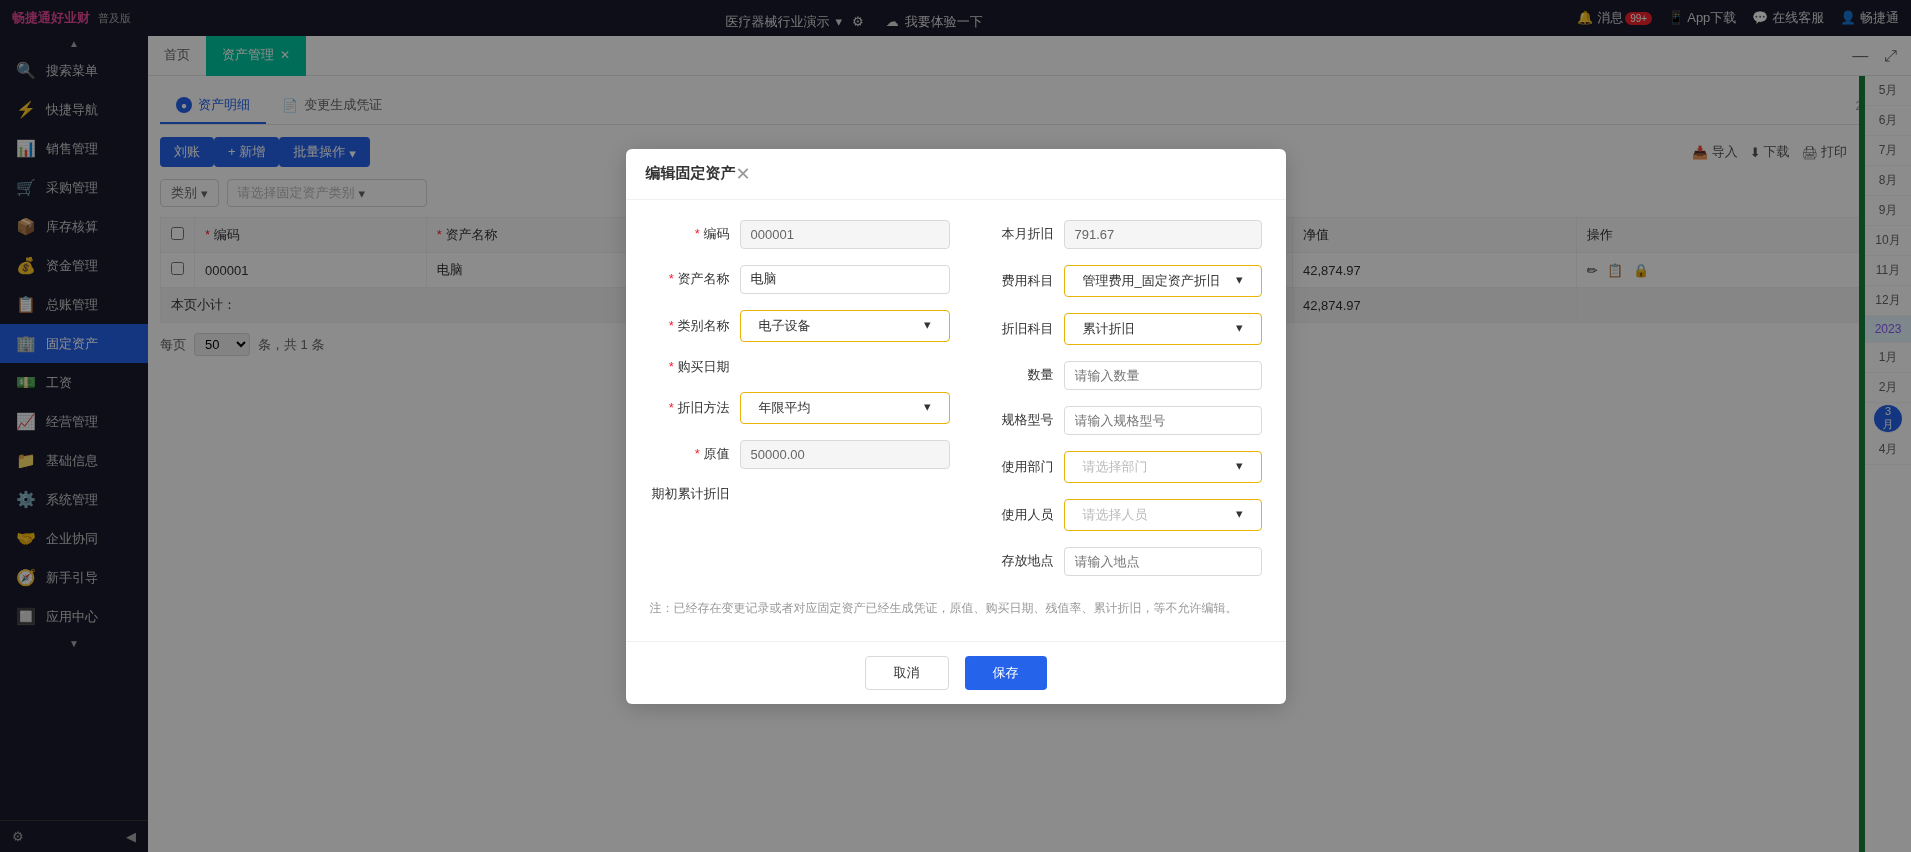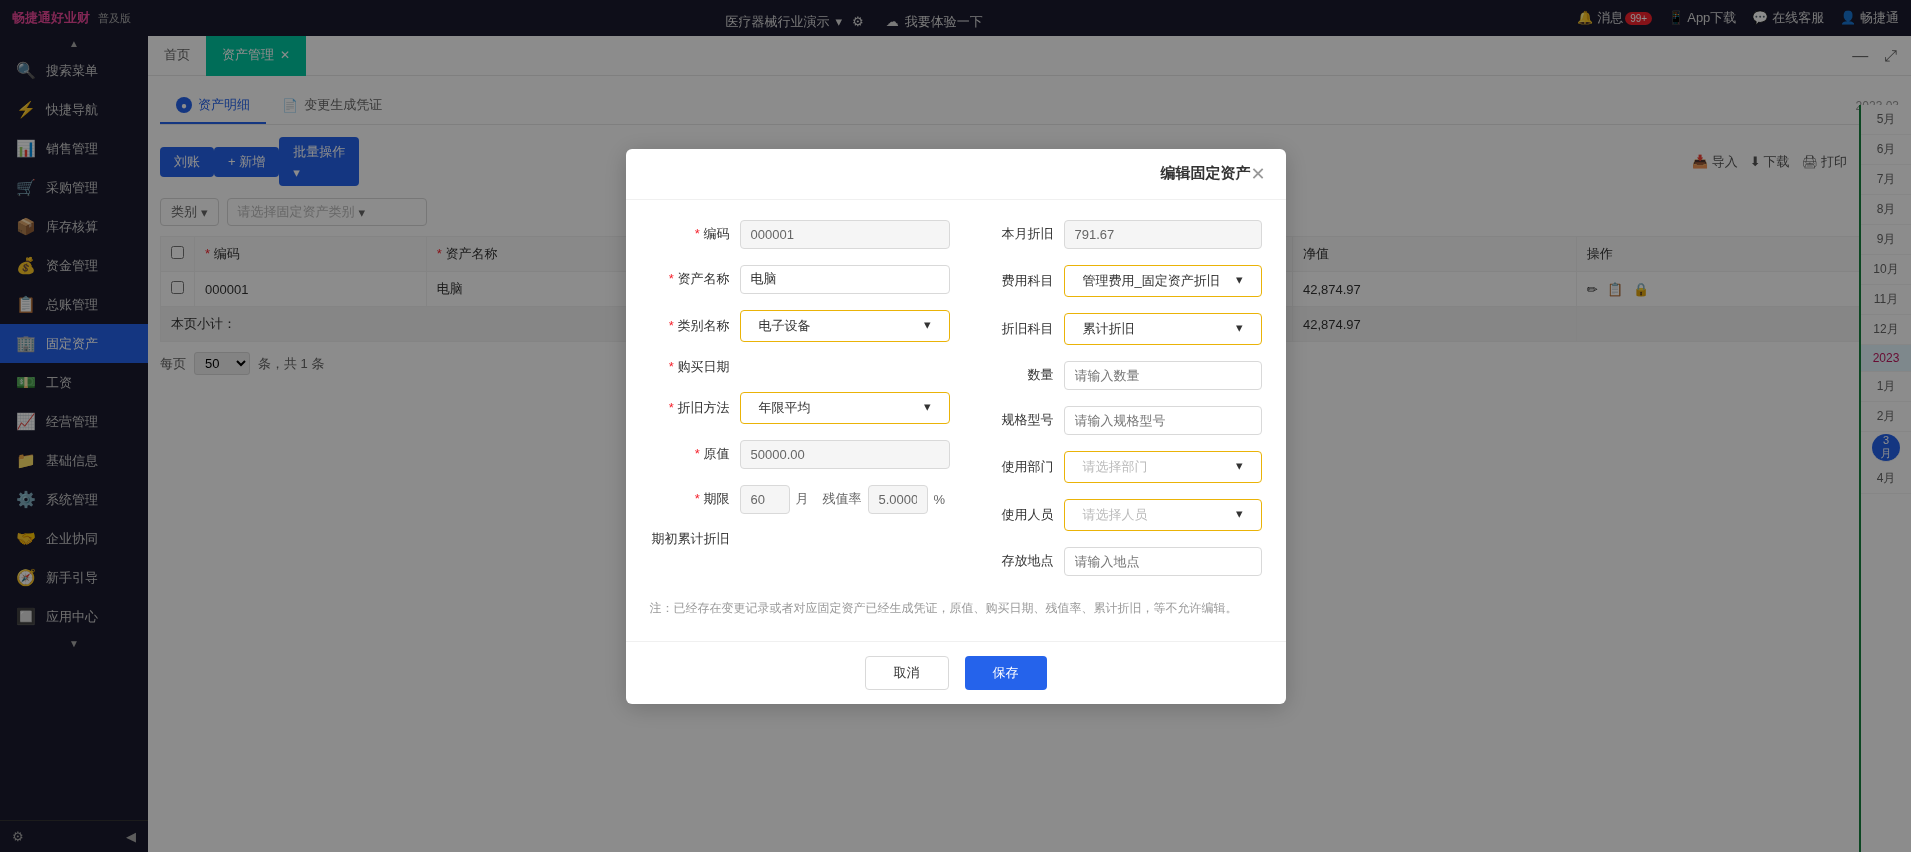--- a/index.html
+++ b/index.html
@@ -76,21 +76,21 @@
     .tab-action-btn { background: none; border: none; color: #666; cursor: pointer; font-size: 16px; padding: 2px 6px; }
 
     
     .page-content { flex: 1; background: #fff; overflow: auto; padding: 12px; position: relative; }
 
     
     .page-toolbar {
       display: flex; align-items: center; gap: 0; margin-bottom: 12px;
     }
     .btn-primary { background: #2563eb; color: #fff; border: none; border-radius: 4px; padding: 6px 14px; cursor: pointer; font-size: 13px; }
-    .btn-dropdown { display: flex; align-items: flex-start; gap: 4px; flex-direction: column; }
+    .btn-dropdown { display: flex; align-items: flex-end; gap: 4px; }
     .toolbar-right { margin-left: auto; display: flex; gap: 12px; color: #555; font-size: 13px; align-items: center; }
     .toolbar-right span { cursor: pointer; display: flex; align-items: center; gap: 3px; }
 
     
     .filter-bar {
       display: flex; align-items: center; gap: 8px; margin-bottom: 10px;
     }
     .filter-select {
       border: 1px solid #d9d9d9; border-radius: 4px; padding: 4px 10px; color: #666; cursor: pointer;
       display: flex; align-items: center; gap: 4px; font-size: 13px; background: #fff;
@@ -116,21 +116,21 @@
       background: rgba(0,0,0,0.45); z-index: 1000;
       display: flex; align-items: center; justify-content: center;
     }
     .modal {
       background: #fff; border-radius: 6px; width: 660px;
       box-shadow: 0 4px 24px rgba(0,0,0,0.2);
       overflow: hidden;
     }
     .modal-header {
       padding: 14px 20px; border-bottom: 1px solid #f0f0f0;
-      display: flex; align-items: center; justify-content: flex-end;
+      display: flex; align-items: center; justify-content: flex-start;
     }
     .modal-title { font-size: 15px; font-weight: 600; color: #333; }
     .modal-close { cursor: pointer; color: #999; font-size: 18px; background: none; border: none; }
     .modal-body { padding: 20px 24px; }
     .modal-footer {
       padding: 14px 20px; border-top: 1px solid #f0f0f0;
       display: flex; justify-content: center; gap: 16px;
     }
 
     
@@ -157,25 +157,25 @@
 
     
     .asset-tabs { display: flex; gap: 0; margin-bottom: 12px; border-bottom: 1px solid #e8e8e8; }
     .asset-tab { padding: 8px 16px; cursor: pointer; font-size: 13px; color: #666; border-bottom: 2px solid transparent; display: flex; align-items: center; gap: 6px; }
     .asset-tab.active { color: #2563eb; border-bottom-color: #2563eb; }
     .asset-tab-icon { width: 16px; height: 16px; border-radius: 50%; background: #2563eb; color: #fff; display: inline-flex; align-items: center; justify-content: center; font-size: 10px; }
 
     
     .right-strip {
       position: absolute; right: 0; top: 0; bottom: 0; width: 52px;
-      background: #fff; border-left: 2px solid #15803d; overflow-y: auto;
-      display: flex; flex-direction: column; margin-top: 29px;
+      background: #fff; border-left: 6px solid #15803d; overflow-y: auto;
+      display: flex; flex-direction: column;
     }
     .year-label { padding: 6px 8px; font-size: 12px; color: #666; text-align: center; cursor: pointer; border-bottom: 1px solid #f5f5f5; }
-    .year-label.highlight { background: #e6f7ff; color: #be185d; }
+    .year-label.highlight { background: #e6f7ff; color: #8b5cf6; }
     .year-label.current { background: #2563eb; color: #fff; border-radius: 50%; margin: 2px auto; width: 28px; height: 28px; display: flex; align-items: center; justify-content: center; font-size: 11px; }
   </style>
 </head>
 <body>
 
 <div class="topbar">
   <div class="topbar-left">
     <span class="topbar-logo">畅捷通好业财</span>
     <span class="topbar-edition">普及版</span>
   </div>
@@ -419,30 +419,20 @@
             <div class="form-select-wrap">
               <span>年限平均</span>
               <span>▾</span>
             </div>
           </div>
           <div class="form-row">
             <span class="form-label required">原值</span>
             <input class="form-input readonly" type="text" readonly="" value="50000.00" style="">
           </div>
           <div class="form-row">
-            <span class="form-label required">期限</span>
-            <div class="form-input-group">
-              <input class="form-input readonly" type="text" readonly="" style="width: 50px; flex: 0 0 auto;" value="60">
-              <span class="inline-label">月</span>
-              <span class="inline-label required" style="margin-left:8px;">残值率</span>
-              <input class="form-input readonly" type="text" readonly="" style="width: 60px; flex: 0 0 auto;" value="5.0000">
-              <span class="inline-label">%</span>
-            </div>
-          </div>
-          <div class="form-row">
             <span class="form-label">期初累计折旧</span>
           </div>
         </div>
 
         <div style="padding-left:24px;">
           <div class="form-row">
             <span class="form-label">本月折旧</span>
             <input class="form-input readonly" type="text" readonly="" value="791.67" style="">
           </div>
           <div class="form-row">

